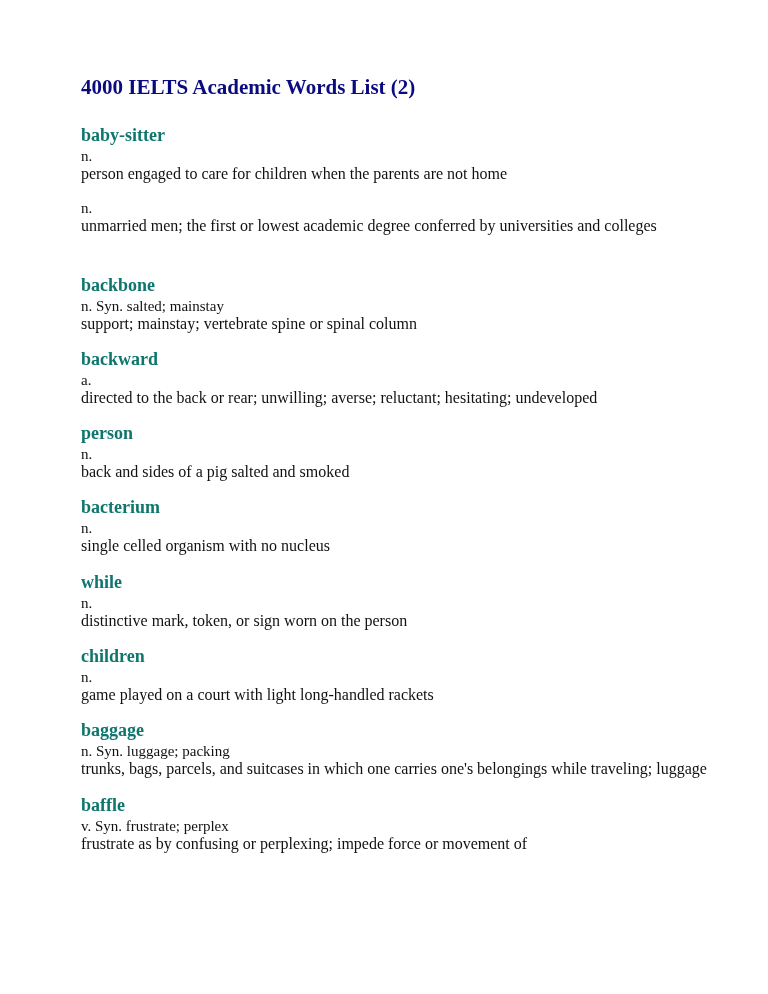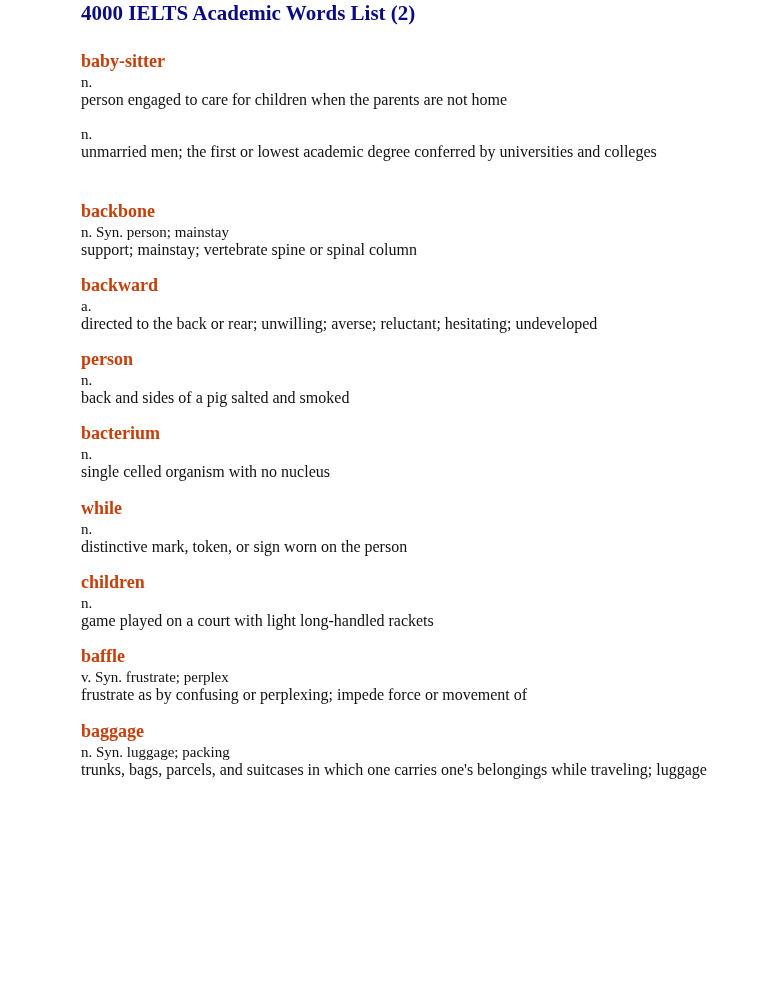--- a/index.html
+++ b/index.html
@@ -1,42 +1,42 @@
 <!DOCTYPE html>
 <html><head>
 <meta charset="utf-8">
 <style>
   html, body { margin: 0; padding: 0; background: #ffffff; }
   body { width: 768px; height: 994px; overflow: hidden; font-family: "Liberation Serif", "DejaVu Serif", serif; color: #111111; }
-  .page { position: relative; padding-left: 81px; }
+  .page { position: relative; padding-left: 81px; padding-top: 74px; }
   .title { font-size: 21px; font-weight: bold; color: #0b0b80; margin: 0; line-height: 26px; height: 26px; }
   .entries { margin-top: 24px; }
   .entry { height: 74.3px; }
-  .word { font-size: 18px; font-weight: bold; color: #c2410c; line-height: 22px; margin: 0; }
+  .word { font-size: 18px; font-weight: bold; color: #0f766e; line-height: 22px; margin: 0; }
   .pos { font-size: 15px; line-height: 18px; margin: 0; margin-top: 1px; }
   .def { font-size: 16px; line-height: 18px; margin: 0; }
 </style>
 </head>
 <body>
 
 <div class="page">
   <h1 class="title">4000 IELTS Academic Words List (2)</h1>
   <div class="entries">
     <div class="entry">
       <div class="word">baby-sitter</div>
       <div class="pos">n.</div>
       <div class="def">person engaged to care for children when the parents are not home</div>
     </div>
     <div class="entry">
       <div class="pos">n.</div>
       <div class="def">unmarried men; the first or lowest academic degree conferred by universities and colleges</div>
     </div>
     <div class="entry">
       <div class="word">backbone</div>
-      <div class="pos">n. Syn. person; mainstay</div>
+      <div class="pos">n. Syn. salted; mainstay</div>
       <div class="def">support; mainstay; vertebrate spine or spinal column</div>
     </div>
     <div class="entry">
       <div class="word">backward</div>
       <div class="pos">a.</div>
       <div class="def">directed to the back or rear; unwilling; averse; reluctant; hesitating; undeveloped</div>
     </div>
     <div class="entry">
       <div class="word">person</div>
       <div class="pos">n.</div>
@@ -51,23 +51,23 @@
       <div class="word">while</div>
       <div class="pos">n.</div>
       <div class="def">distinctive mark, token, or sign worn on the person</div>
     </div>
     <div class="entry">
       <div class="word">children</div>
       <div class="pos">n.</div>
       <div class="def">game played on a court with light long-handled rackets</div>
     </div>
     <div class="entry">
+      <div class="word">baggage</div>
+      <div class="pos">n. Syn. luggage; packing</div>
+      <div class="def">trunks, bags, parcels, and suitcases in which one carries one's belongings while traveling; luggage</div>
+    </div>
+    <div class="entry">
       <div class="word">baffle</div>
       <div class="pos">v. Syn. frustrate; perplex</div>
       <div class="def">frustrate as by confusing or perplexing; impede force or movement of</div>
-    </div>
-    <div class="entry">
-      <div class="word">baggage</div>
-      <div class="pos">n. Syn. luggage; packing</div>
-      <div class="def">trunks, bags, parcels, and suitcases in which one carries one's belongings while traveling; luggage</div>
     </div>
   </div>
 </div>
 
 </body></html>

